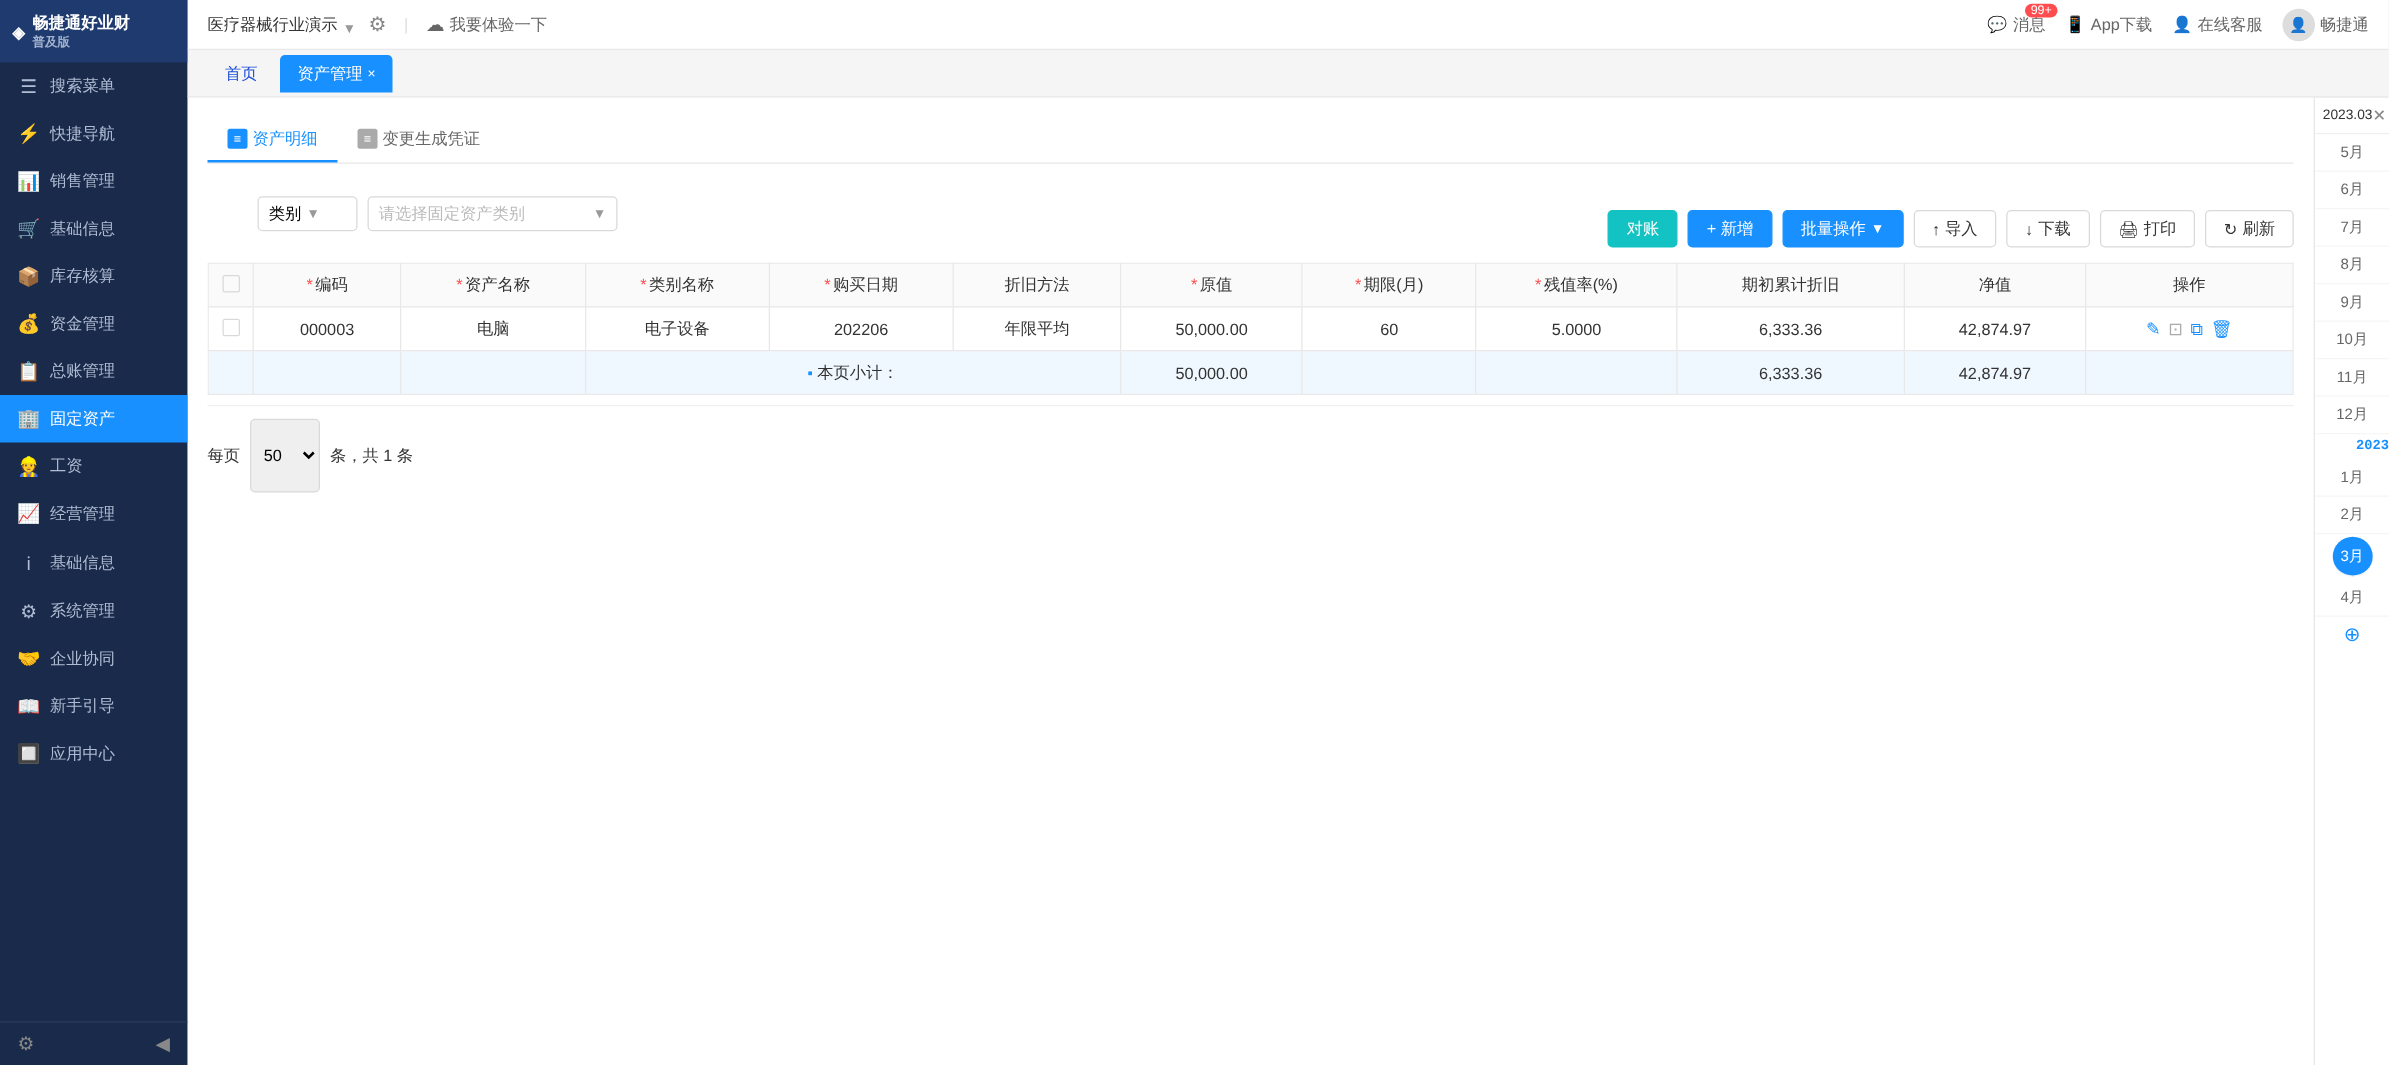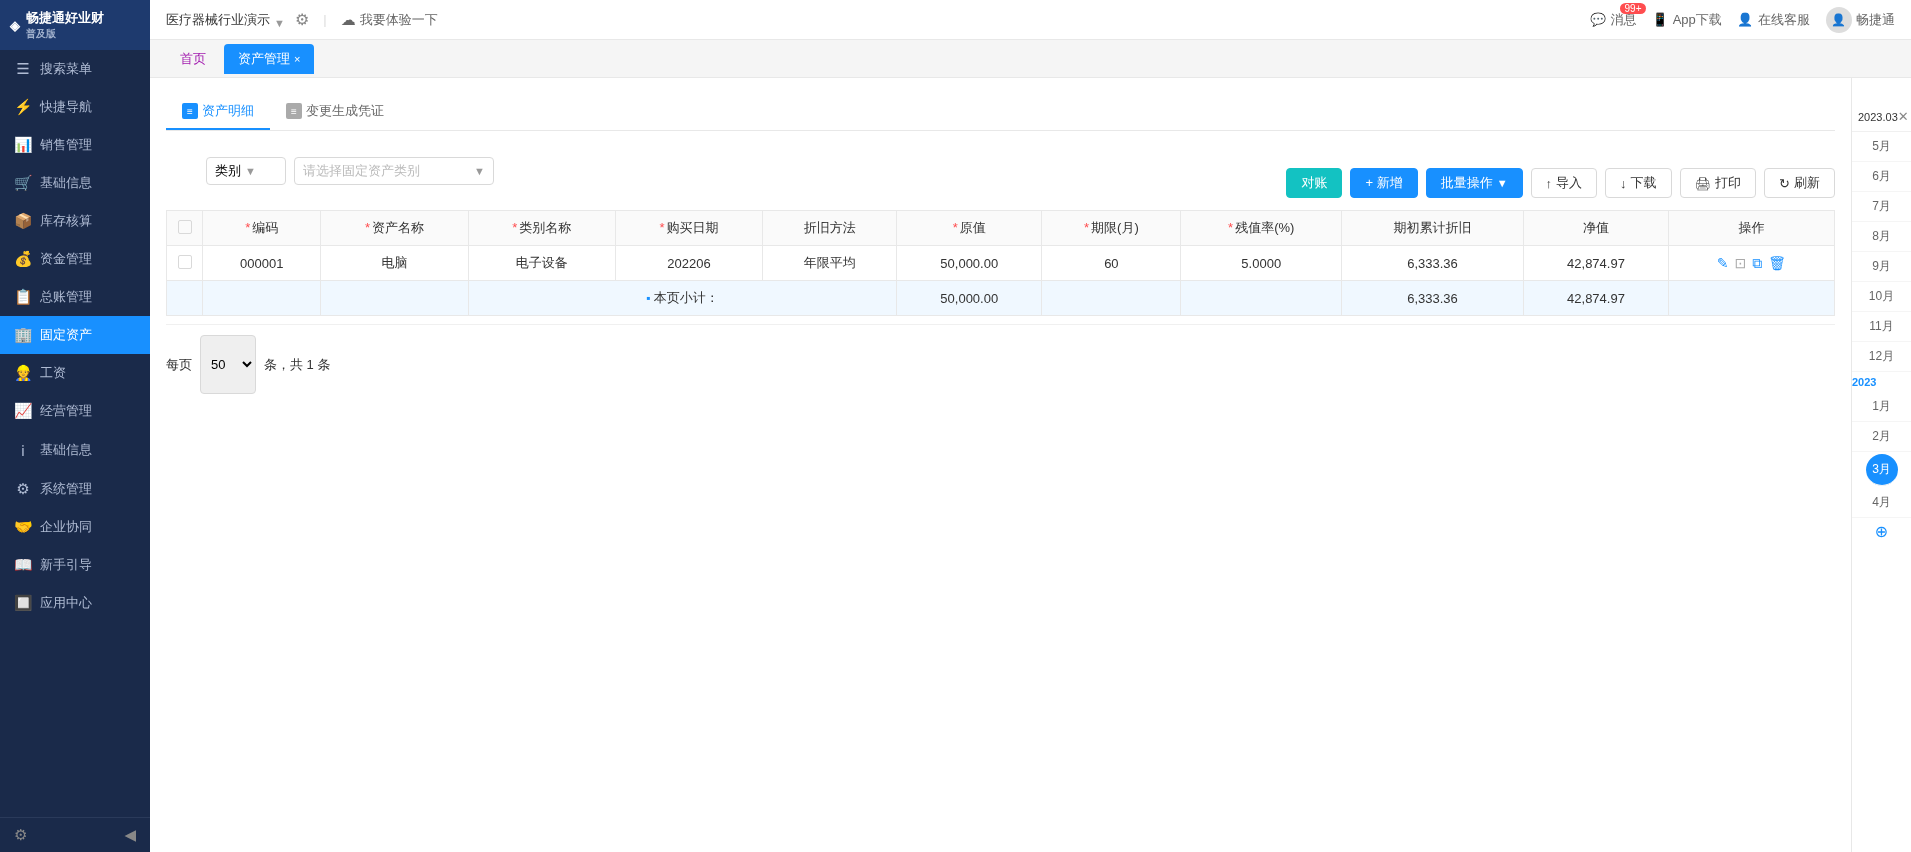--- a/index.html
+++ b/index.html
@@ -127,21 +127,21 @@
       padding: 0 16px;
       border-bottom: 1px solid #e8e8e8;
       height: 38px;
       gap: 4px;
     }
     .tab {
       padding: 6px 14px;
       border-radius: 4px 4px 0 0;
       cursor: pointer;
       font-size: 13px;
-      color: #a21caf;
+      color: #1d4ed8;
       display: flex;
       align-items: center;
       gap: 4px;
     }
     .tab.active {
       background: #1890ff;
       color: #fff;
     }
     .tab-close { font-size: 11px; cursor: pointer; }
 
@@ -316,21 +316,20 @@
       flex-shrink: 0;
     }
     .timeline-header {
       display: flex;
       align-items: center;
       justify-content: space-between;
       padding: 6px 6px;
       font-size: 11px;
       color: #333;
       border-bottom: 1px solid #f0f0f0;
-      margin-top: 25px;
     }
     .timeline-item {
       text-align: center;
       padding: 6px 4px;
       font-size: 12px;
       color: #666;
       cursor: pointer;
       border-bottom: 1px solid #f5f5f5;
     }
     .timeline-item.active {
@@ -558,21 +557,21 @@
               <th>期初累计折旧</th>
               <th>净值</th>
               <th>操作</th>
             </tr>
           </thead>
           <tbody id="table-body">
           <tr>
     <td class="checkbox-cell">
       <span class="checkbox"></span>
     </td>
-    <td>000001</td>
+    <td>000003</td>
     <td>电脑</td>
     <td>电子设备</td>
     <td>202206</td>
     <td>年限平均</td>
     <td>50,000.00</td>
     <td>60</td>
     <td>5.0000</td>
     <td>6,333.36</td>
     <td>42,874.97</td>
     <td>
@@ -625,21 +624,21 @@
       <div id="timeline-months-prev">
           <div class="timeline-item">5月</div>
           <div class="timeline-item">6月</div>
           <div class="timeline-item">7月</div>
           <div class="timeline-item">8月</div>
           <div class="timeline-item">9月</div>
           <div class="timeline-item">10月</div>
           <div class="timeline-item">11月</div>
           <div class="timeline-item">12月</div>
         </div>
-      <div style="text-align:left;font-size:11px;font-weight:bold;color:#1890ff;padding:4px 0;">2023</div>
+      <div style="text-align:right;font-size:11px;font-weight:bold;color:#1890ff;padding:4px 0;font-family:Liberation Mono, monospace;">2023</div>
       <div id="timeline-months-curr">
           <div class="timeline-item">1月</div>
           <div class="timeline-item">2月</div>
           <div class="timeline-item active">3月</div>
           <div class="timeline-item">4月</div>
         </div>
       <div class="timeline-expand-btn">
         <span style="font-size:16px;color:#1890ff;">⊕</span>
       </div>
     </div>

